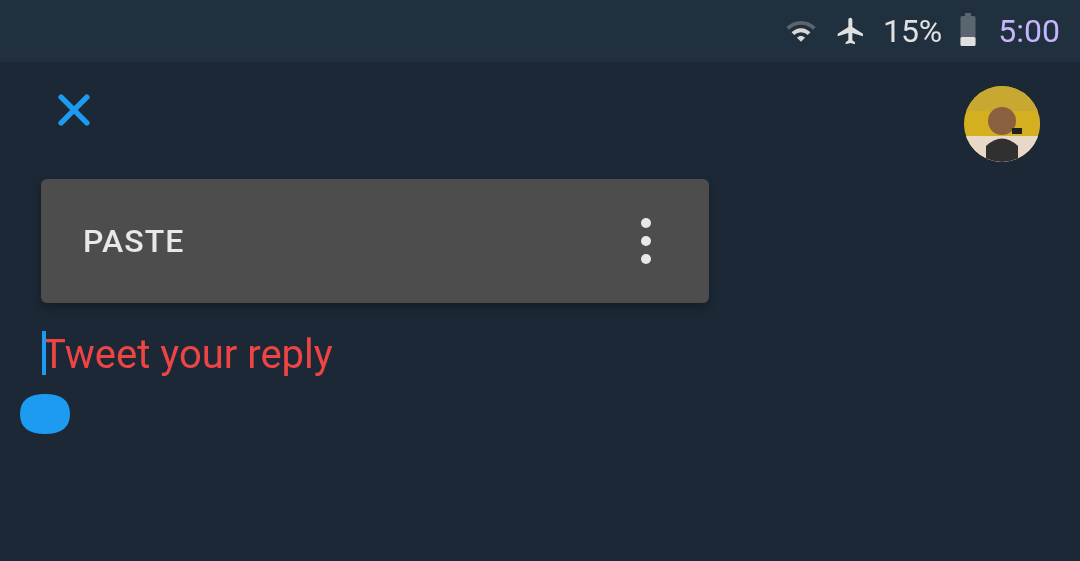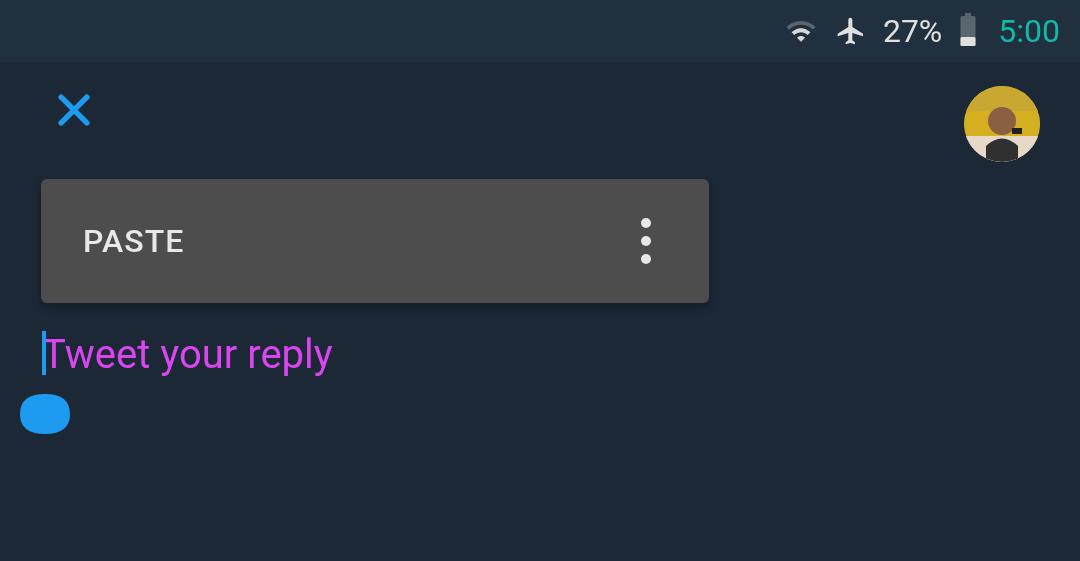--- a/index.html
+++ b/index.html
@@ -44,21 +44,21 @@
       font-weight: 400;
     }
     .battery-icon {
       width: 20px;
       height: 36px;
       display: flex;
       align-items: center;
       justify-content: center;
     }
     .clock {
-      color: #14b8a6;
+      color: #c4b5fd;
       font-size: 32px;
       font-weight: 400;
       margin-left: 4px;
     }
     .header {
       display: flex;
       justify-content: space-between;
       align-items: flex-start;
       padding: 24px 40px 0 50px;
     }
@@ -130,21 +130,21 @@
     }
     .cursor {
       position: absolute;
       top: 0;
       left: 2px;
       width: 4px;
       height: 44px;
       background: #1d9bf0;
     }
     .placeholder {
-      color: #d946ef;
+      color: #ef4444;
       font-size: 40px;
       font-weight: 400;
       padding-left: 2px;
     }
     .text-handle {
       position: absolute;
       top: 376px;
       left: 20px;
       width: 50px;
       height: 60px;
@@ -160,21 +160,21 @@
       <path d="M5 13l2 2c2.76-2.76 7.24-2.76 10 0l2-2C15.14 9.14 8.87 9.14 5 13z" fill="#5a6570"></path>
       <path d="M9 17l3 3 3-3c-1.65-1.66-4.34-1.66-6 0z" fill="#d8d8d8"></path>
       <path d="M5 13l2 2c2.76-2.76 7.24-2.76 10 0l2-2c-1.5-1.5-3.3-2.5-5.2-2.9L12 10l-1.8.1C8.3 10.5 6.5 11.5 5 13z" fill="#d8d8d8"></path>
     </svg>
   </span>
   <span class="airplane-icon">
     <svg viewBox="0 0 24 24" width="34" height="34">
       <path d="M21 16v-2l-8-5V3.5c0-.83-.67-1.5-1.5-1.5S10 2.67 10 3.5V9l-8 5v2l8-2.5V19l-2 1.5V22l3.5-1 3.5 1v-1.5L13 19v-5.5l8 2.5z" fill="#e0e0e0"></path>
     </svg>
   </span>
-  <span class="battery-text">27%</span>
+  <span class="battery-text">15%</span>
   <span class="battery-icon">
     <svg viewBox="0 0 12 24" width="20" height="36">
       <rect x="1" y="2" width="10" height="20" rx="1" fill="#5a6570"></rect>
       <rect x="4" y="0" width="4" height="3" rx="0.5" fill="#5a6570"></rect>
       <rect x="1" y="16" width="10" height="6" rx="1" fill="#e0e0e0"></rect>
     </svg>
   </span>
   <span class="clock">5:00</span>
 </div>
 

